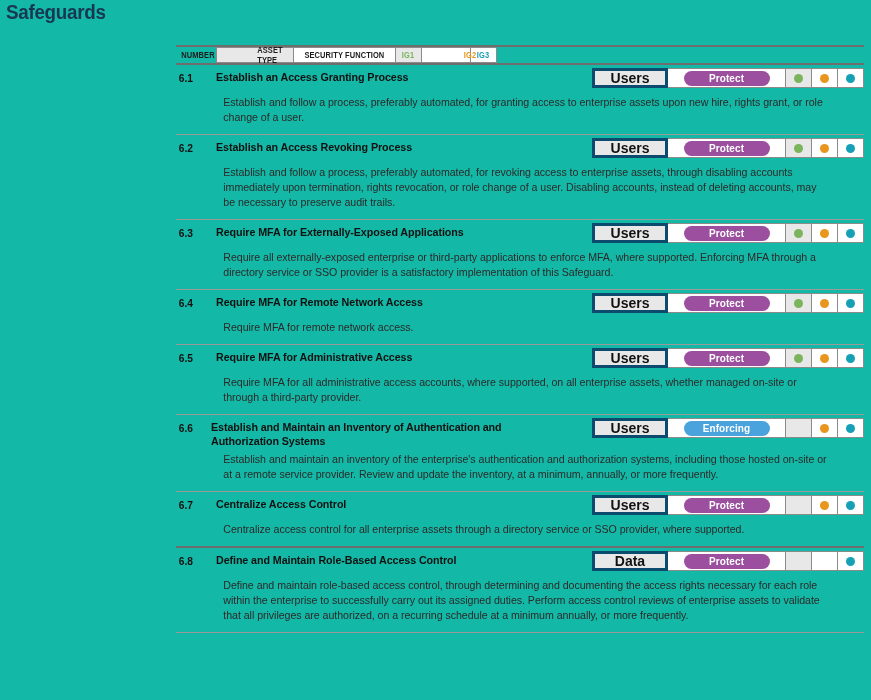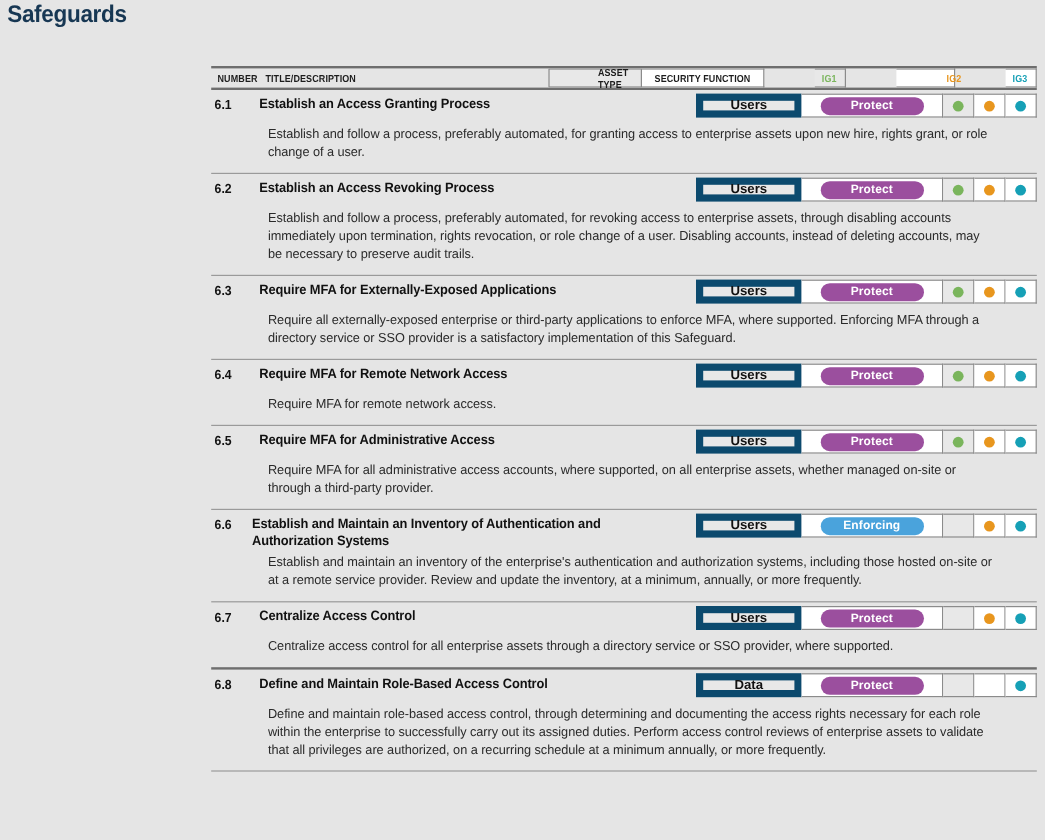--- a/index.html
+++ b/index.html
@@ -9,42 +9,42 @@
     background: #ffffff;
     font-family: "Liberation Sans", sans-serif;
     -webkit-font-smoothing: antialiased;
   }
 
   #page {
     position: relative;
     width: 871px;
     height: 700px;
     overflow: hidden;
-    background: #e5e5e5;
+    background: #14b8a6;
   }
 
   
   .page-title {
     position: absolute;
     left: 6px;
     top: 1px;
     font-size: 20px;
     font-weight: bold;
     letter-spacing: -0.3px;
     color: #173753;
     font-family: "Liberation Sans", sans-serif;
     transform: scaleX(0.94);
     transform-origin: left top;
   }
 
   
   .safeguards-table {
     position: absolute;
     left: 176px;
-    top: 55px;
+    top: 45px;
     width: 688px;
   }
 
   
   .thead {
     position: relative;
     height: 20px;
     border-top: 2.5px solid #6e6e6e;
     border-bottom: 2.5px solid #6e6e6e;
   }
@@ -79,21 +79,20 @@
   .th-func {
     width: 102px;
     background: #ffffff;
     border-left: none;
   }
   .th-ig {
     width: 26px;
     justify-content: center;
     border: 1px solid #8b8b8b;
     border-left: none;
-    margin-left: 42px;
   }
   .ig1-head { background: #e8e8e8; color: #7ab55c; }
   .ig2-head { background: #ffffff; color: #e8961e; padding-left: 48px; }
   .ig3-head { background: #ffffff; color: #16a0b6; text-align: right; }
 
   
   .trow { position: relative; }
   .trow-sep {
     border-top: 1px solid #9a9a9a;
   }
@@ -132,27 +131,27 @@
   }
 
   .badges {
     flex: 0 0 auto;
     display: flex;
     align-items: stretch;
     height: 20px;
     margin-top: -1px;
   }
   .cell-asset {
-    width: 88px;
-    border: 6px solid #0c4a6e;
+    width: 76px;
+    border: 3px solid #0c4a6e;
     background: #e8e8e8;
     display: flex;
     align-items: center;
     justify-content: center;
-    font-size: 11px;
+    font-size: 14px;
     font-weight: bold;
     color: #111;
   }
   .cell-func {
     width: 118px;
     border: 1px solid #8b8b8b;
     border-left: none;
     background: #ffffff;
     display: flex;
     align-items: center;
@@ -220,23 +219,20 @@
 
   <div class="page-title">Safeguards</div>
 
   <div class="safeguards-table">
 
     <div class="thead">
       <div class="thead-inner">
         <div class="th th-number">
           <span class="th-label">NUMBER</span>
         </div>
-        <div class="th th-title">
-          <span class="th-label">TITLE/DESCRIPTION</span>
-        </div>
         <div class="th th-box th-asset">
           <span class="th-label">ASSET TYPE</span>
         </div>
         <div class="th th-box th-func">
           <span class="th-label">SECURITY FUNCTION</span>
         </div>
         <div class="th th-ig ig1-head">
           <span class="th-label">IG1</span>
         </div>
         <div class="th th-ig ig2-head">

